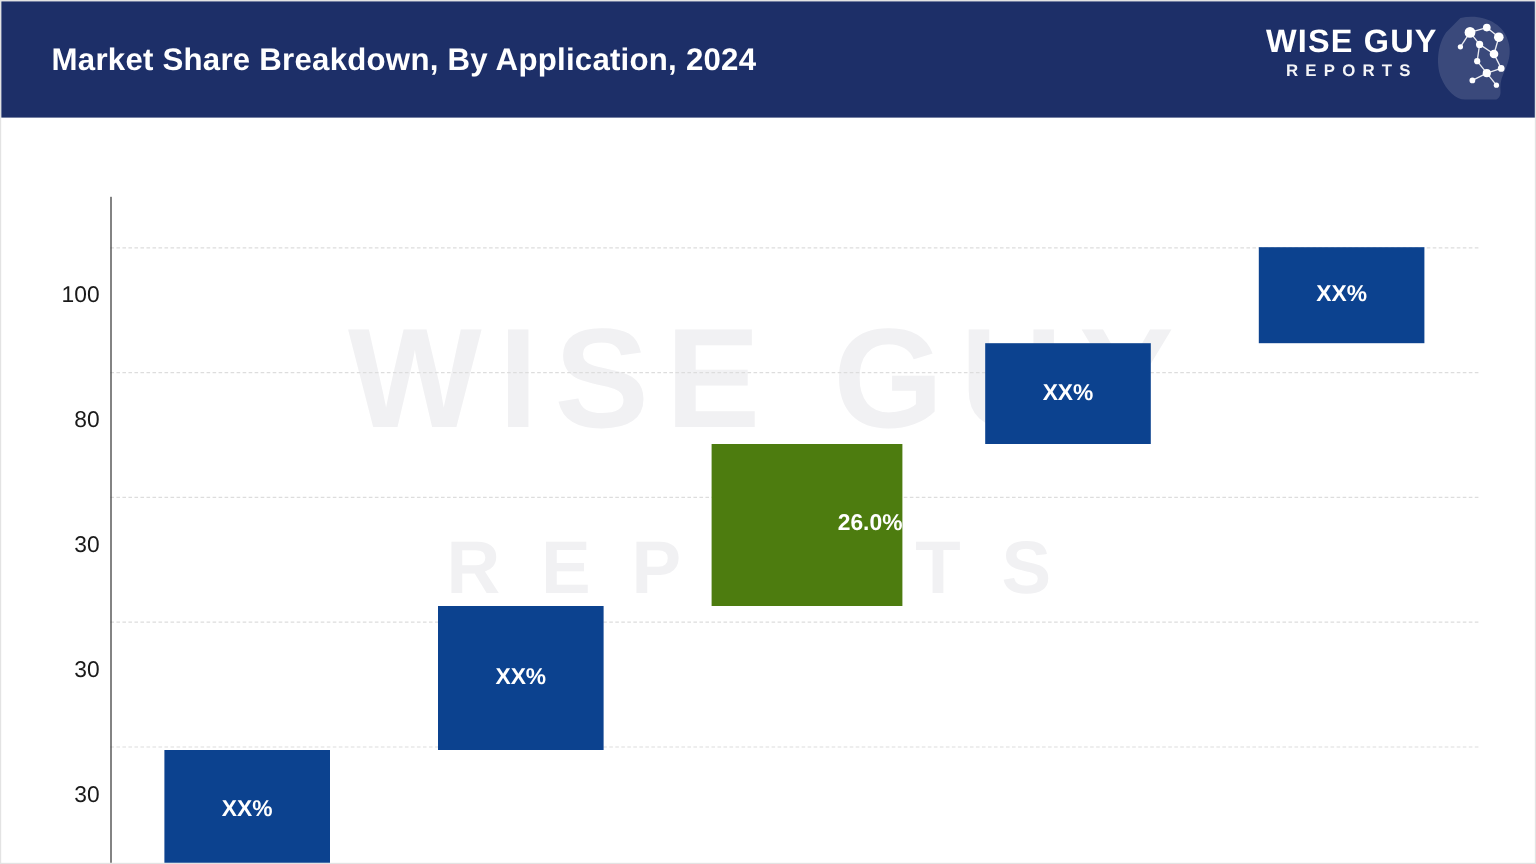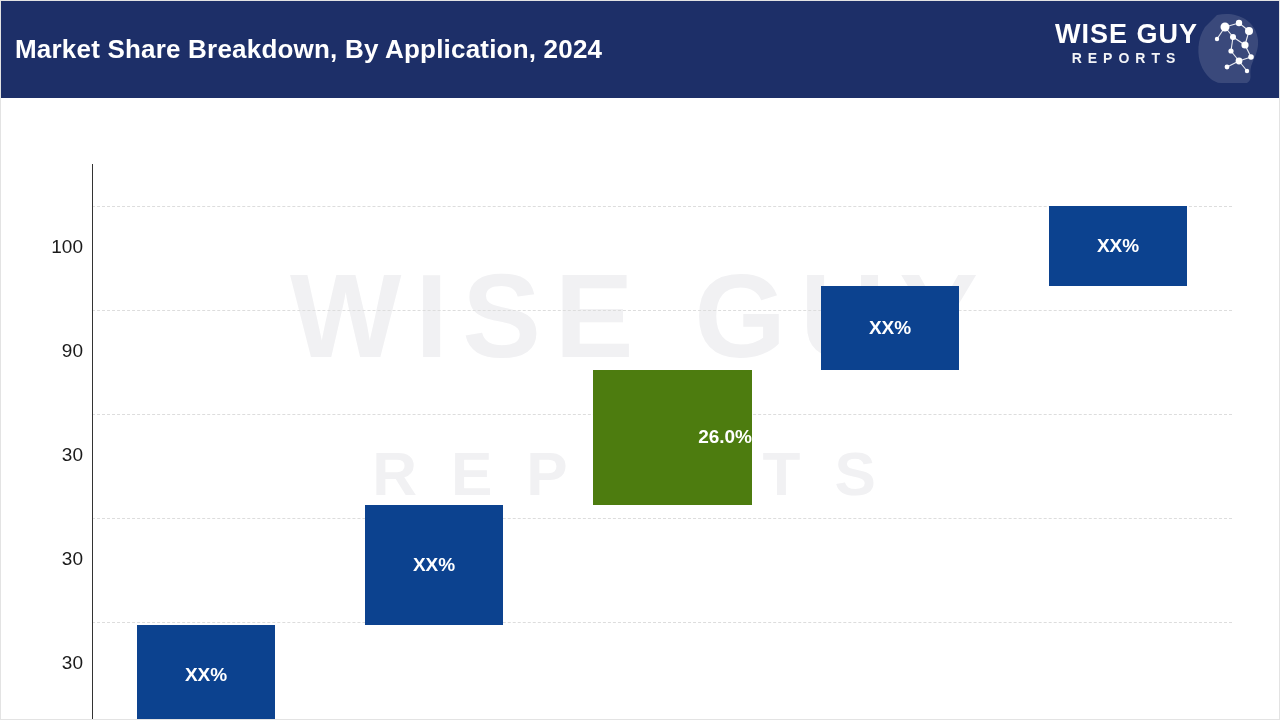--- a/index.html
+++ b/index.html
@@ -33,21 +33,21 @@
     height: 97px;
     background: #1d2f68;
     display: flex;
     align-items: center;
   }
   .header-title {
     color: #ffffff;
     font-size: 26px;
     font-weight: bold;
     letter-spacing: 0.2px;
-    margin-left: 14px;
+    margin-left: 42px;
     white-space: nowrap;
   }
 
   
   .logo {
     position: absolute;
     right: 8px;
     top: 6px;
     width: 250px;
     height: 84px;
@@ -244,19 +244,19 @@
         </div>
       </div>
 
     <div class="axis-y"></div>
 
     <div id="yticks">
         <div class="ytick-label" style="top: 619px;">0</div>
         <div class="ytick-label" style="top: 514.926px;">30</div>
         <div class="ytick-label" style="top: 410.852px;">30</div>
         <div class="ytick-label" style="top: 306.778px;">30</div>
-        <div class="ytick-label" style="top: 202.704px;">90</div>
+        <div class="ytick-label" style="top: 202.704px;">80</div>
         <div class="ytick-label" style="top: 98.6296px;">100</div>
       </div>
     <div id="cats"></div>
   </div>
 
 </div>
 
 </body></html>

